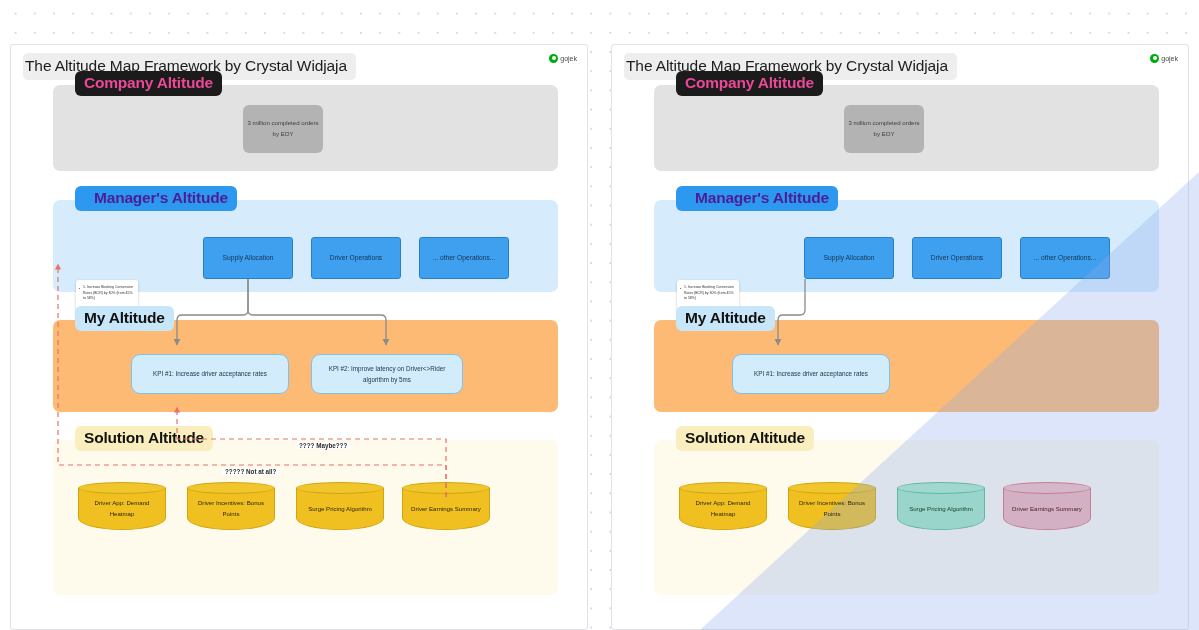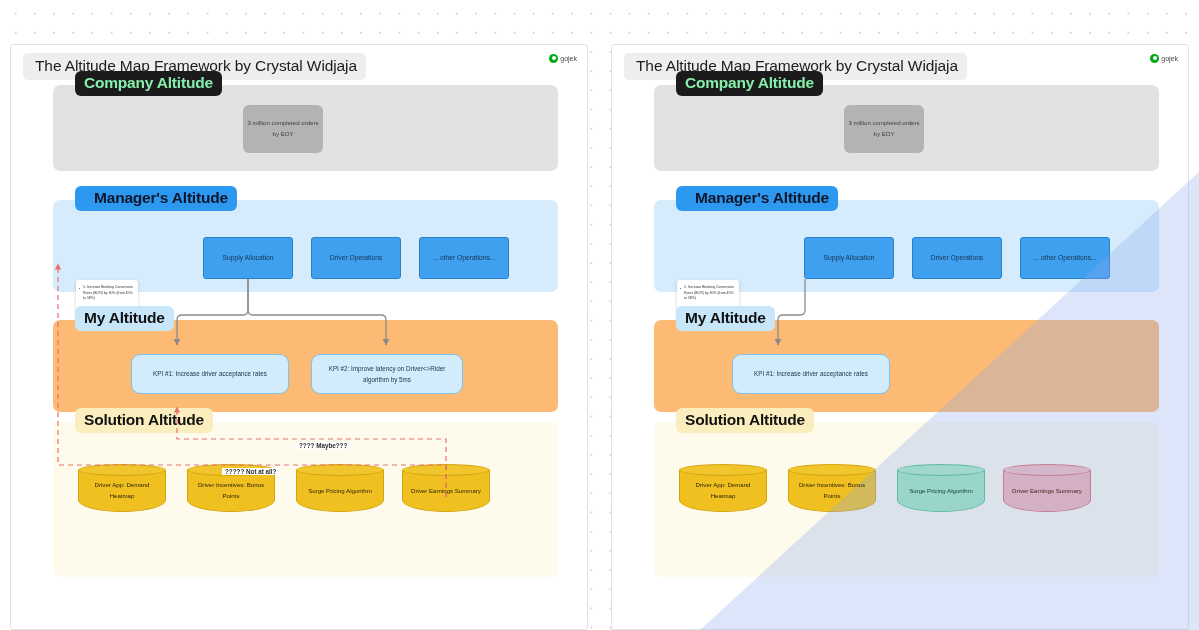--- a/index.html
+++ b/index.html
@@ -33,21 +33,21 @@
   }
   .slide.left  { left: 10px; }
   .slide.right { left: 611px; }
 
   
   .slide-title {
     position: absolute;
     left: 12px; top: 8px;
     background: #eeeeee;
     border-radius: 5px;
-    padding: 4px 9px 5px 12px;
+    padding: 4px 9px 5px 2px;
     font-size: 15.5px;
     color: #1c1c1c;
     letter-spacing: -0.1px;
     white-space: nowrap;
   }
 
   
   .gojek {
     position: absolute;
     right: 10px; top: 9px;
@@ -83,35 +83,35 @@
   }
 
   
   .band {
     position: absolute;
     border-radius: 7px;
   }
   .band-company  { left: 42px; top: 40px;  width: 505px; height: 86px;  background: #e2e2e2; }
   .band-manager  { left: 42px; top: 155px; width: 505px; height: 92px;  background: #d6ecfd; }
   .band-my       { left: 42px; top: 275px; width: 505px; height: 92px;  background: #fdba74; }
-  .band-solution { left: 42px; top: 377px; width: 505px; height: 155px; background: #fefbed; }
+  .band-solution { left: 42px; top: 395px; width: 505px; height: 155px; background: #fefbed; }
 
   
   .band-label {
     position: absolute;
     left: 22px; top: -14px;
     border-radius: 6px;
     padding: 3px 9px 4px 9px;
     font-size: 15.5px;
     font-weight: bold;
     white-space: nowrap;
     letter-spacing: -0.2px;
   }
-  .lbl-company  { background: #1b1b1b; color: #86efac; }
-  .lbl-manager  { background: #2d98f0; color: #0f172a; padding-left: 19px; }
+  .lbl-company  { background: #1b1b1b; color: #ec4899; }
+  .lbl-manager  { background: #2d98f0; color: #4c1d95; padding-left: 19px; }
   .lbl-my       { background: #c7e6fa; color: #111111; }
   .lbl-solution { background: #fbeebe; color: #111111; }
 
   
   .goal-chip {
     position: absolute;
     background: #b3b3b3;
     border-radius: 6px;
     display: flex; align-items: center; justify-content: center;
     text-align: center;

